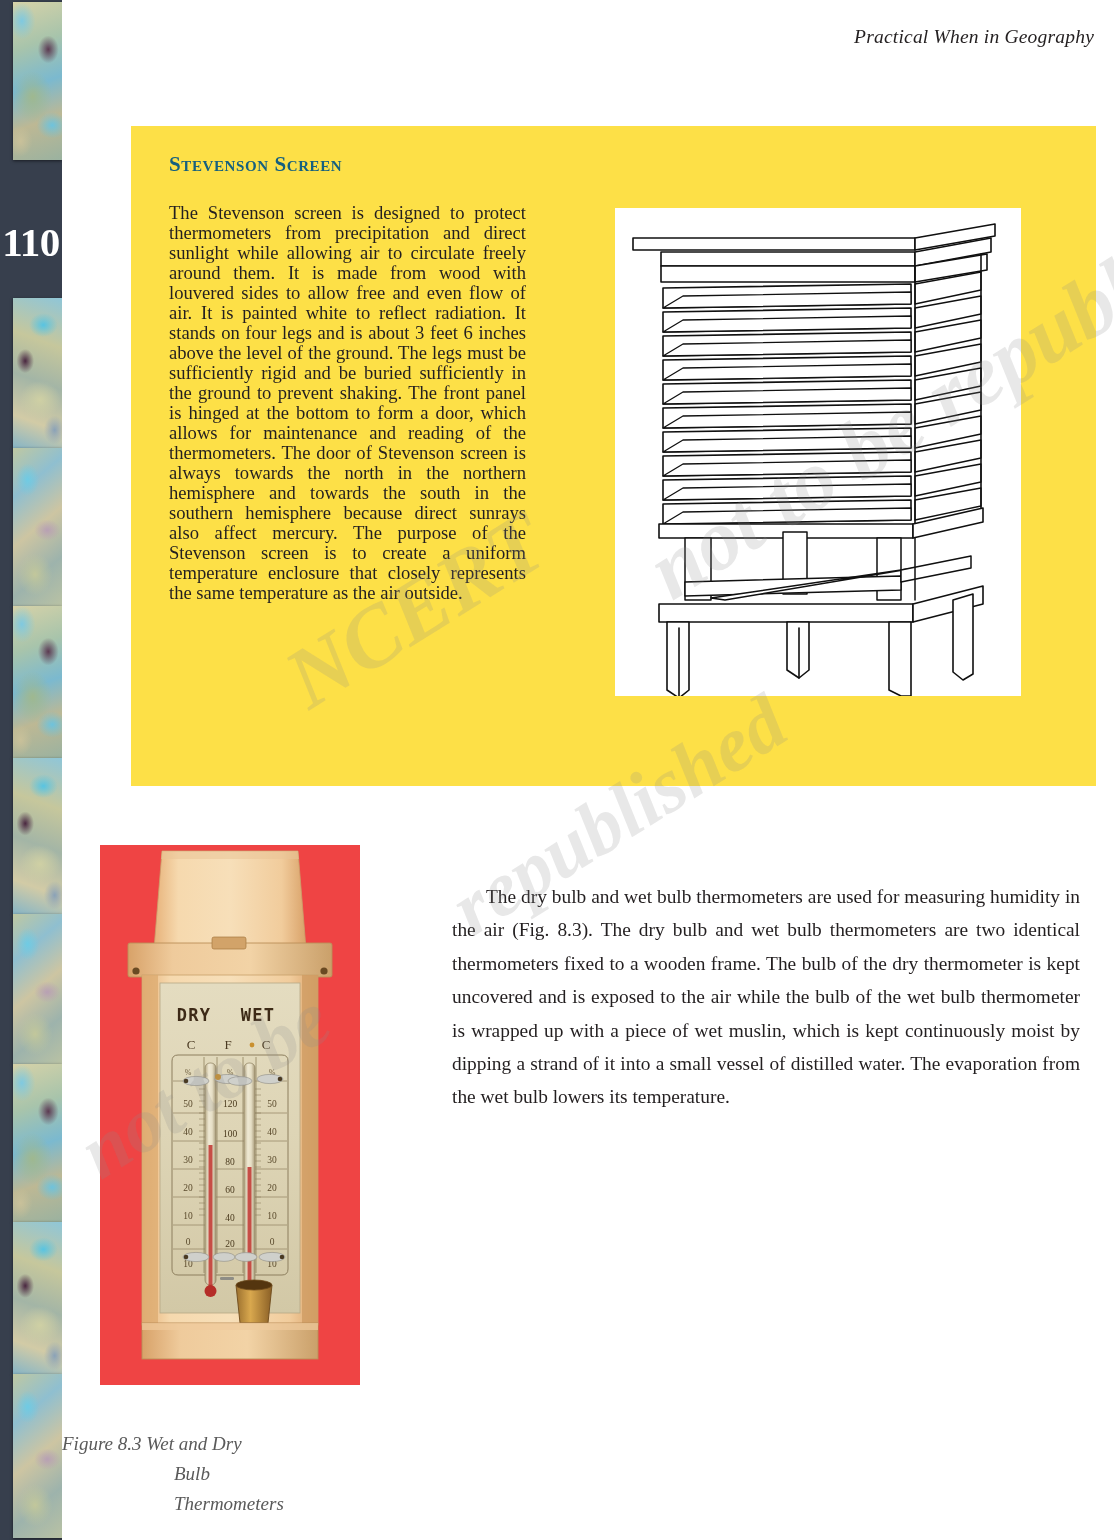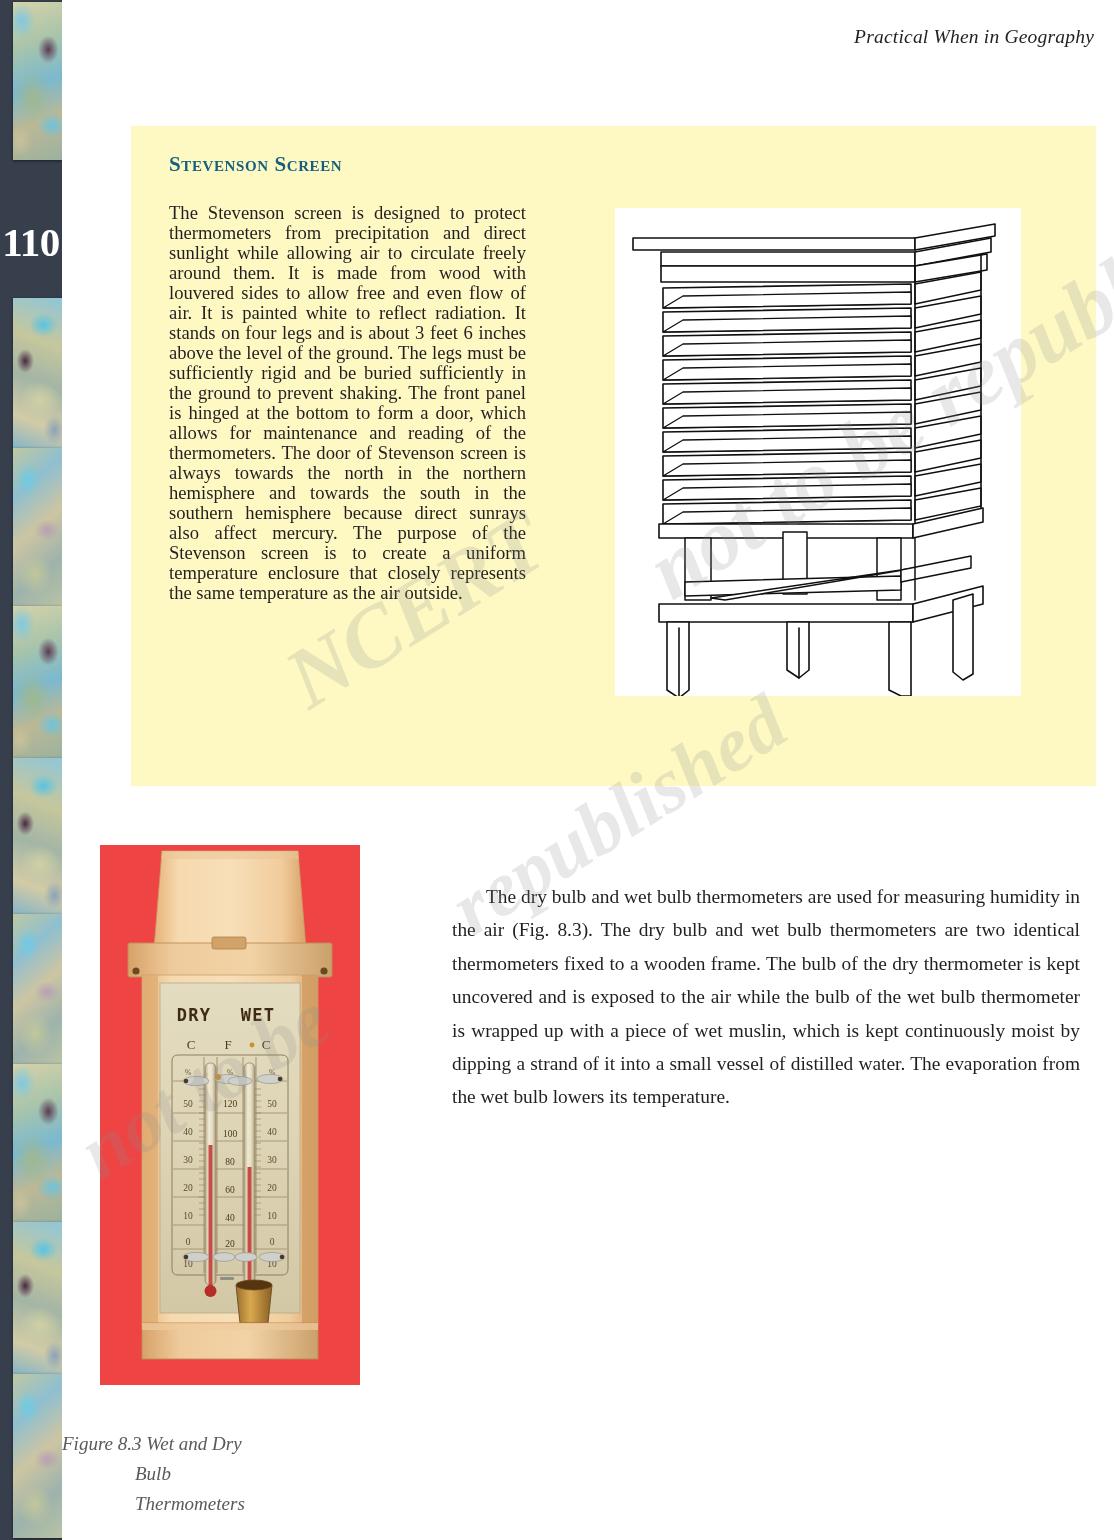--- a/index.html
+++ b/index.html
@@ -75,21 +75,21 @@
     font-size: 41px;
     letter-spacing: -0.5px;
     line-height: 1;
   }
 
   
   #blue-box {
     position: absolute;
     left: 131px; top: 126px;
     width: 965px; height: 660px;
-    background: #fef9c3;
+    background: #fde047;
   }
   #box-heading {
     position: absolute; left: 38px; top: 26px;
     color: #15607f;
     font-weight: bold;
     font-size: 21px;
     font-variant: small-caps;
     letter-spacing: 0.6px;
   }
   #box-text {
@@ -128,21 +128,21 @@
     left: 62px; top: 1400px;
     width: 330px;
     font-style: italic;
     font-size: 19px;
     line-height: 30px;
     color: #5a5a5a;
     margin-top: 29px;
   }
   #figure-caption .cap-line-1 { display: block; text-align: left; }
   #figure-caption .cap-line-2,
-  #figure-caption .cap-line-3 { display: block; text-align: left; padding-left: 73px; }
+  #figure-caption .cap-line-3 { display: block; text-align: left; padding-left: 112px; }
 
   
   #right-col {
     position: absolute;
     left: 452px; top: 880px;
     width: 628px;
     font-size: 19.4px;
     line-height: 33.4px;
     color: #231f20;
     text-align: justify;

